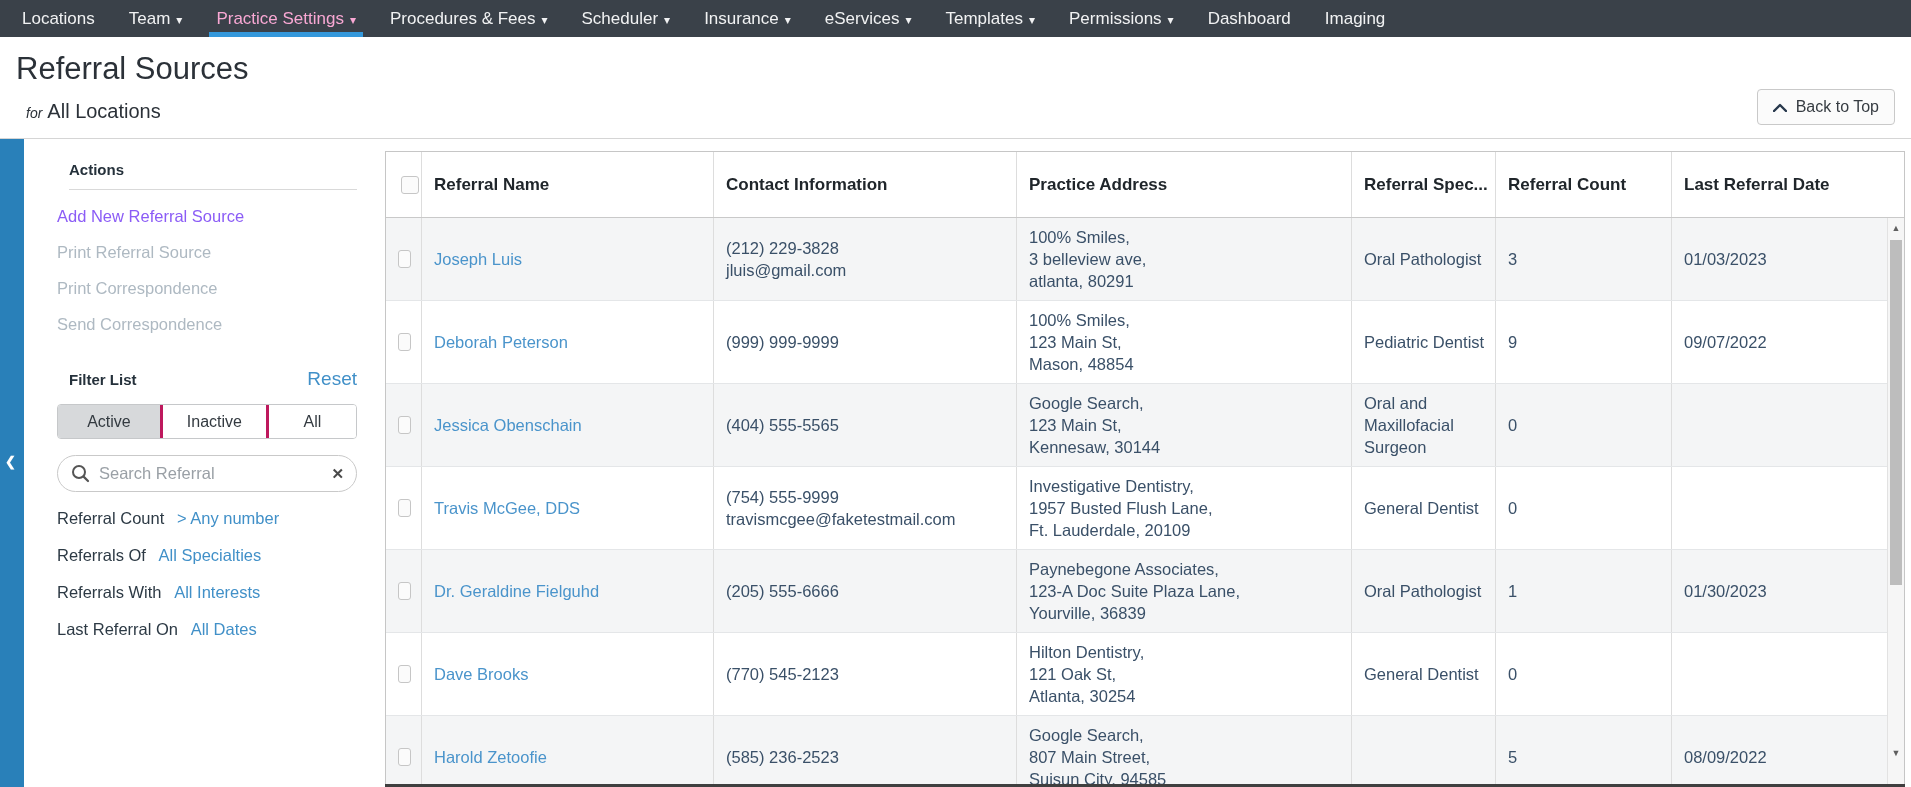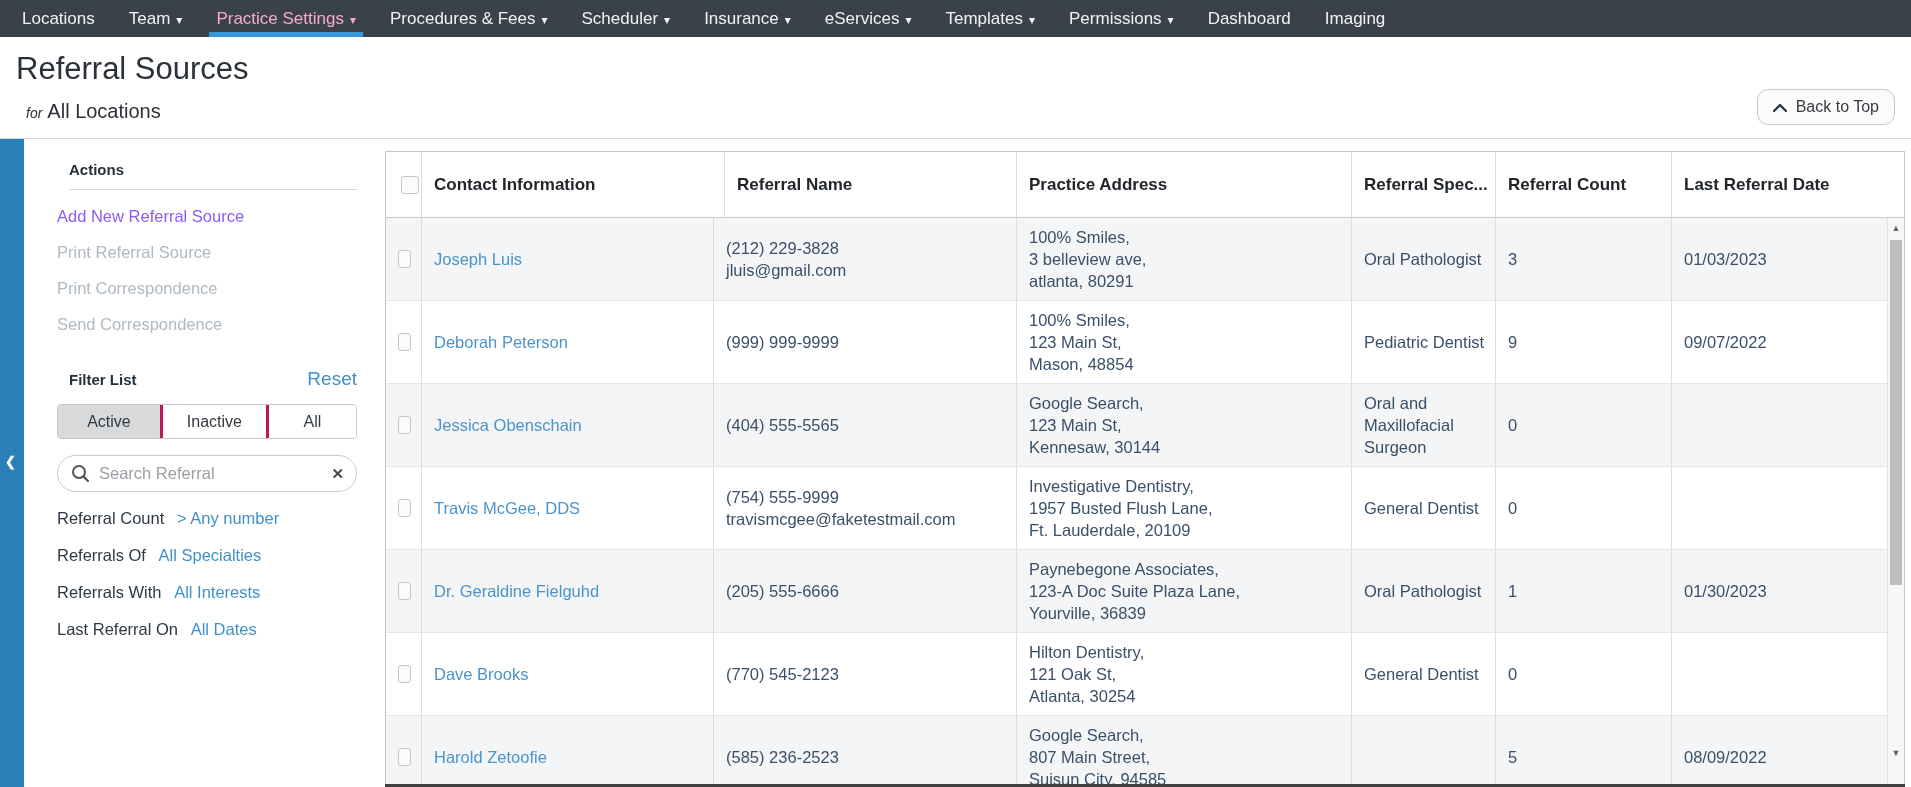--- a/index.html
+++ b/index.html
@@ -18,21 +18,21 @@
 
   
   .page-header { position:relative; height:101px; }
   .page-title { position:absolute; left:16px; top:14px; font-size:31px;
                 font-weight:400; color:#2b3138; }
   .page-subtitle { position:absolute; left:26px; top:63px; color:#2b3138; }
   .page-subtitle .for { font-style:italic; font-size:14px; margin-right:5px; }
   .page-subtitle .loc { font-size:20px; }
   .back-to-top { position:absolute; top:52px; right:16px; display:flex; align-items:center;
                  gap:9px; padding:8px 15px; background:#fbfbfb; border:1px solid #c9c9c9;
-                 border-radius:11px; font-size:16px; color:#363c42; cursor:pointer; }
+                 border-radius:4px; font-size:16px; color:#363c42; cursor:pointer; }
 
   
   .content { position:absolute; top:138px; left:0; right:0; bottom:0;
              border-top:1px solid #d5d5d5; background:#fff; overflow:hidden; }
   .blue-strip { position:absolute; left:0; top:0; width:24px; height:100%;
                 background:#2980b9; }
   .strip-chevron { position:absolute; left:5px; top:315px; color:#fff; font-size:13px;
                    font-weight:bold; cursor:pointer; }
 
   
@@ -215,22 +215,22 @@
   </div>
         </div>
     </div>
   </div>
 
   <div class="table-wrap">
     <div class="thead" id="thead">
       <div class="th col-check">
           <span class="checkbox"></span>
         </div>
-    <div class="th col-1">Contact Information</div>
-        <div class="th col-0">Referral Name</div>
+    <div class="th col-0">Referral Name</div>
+        <div class="th col-1">Contact Information</div>
         <div class="th col-2">Practice Address</div>
         <div class="th col-3">Referral Spec...</div>
         <div class="th col-4">Referral Count</div>
         <div class="th col-5">Last Referral Date</div>
       </div>
     <div class="tbody" id="tbody">
         <div class="tr">
     <div class="td col-check"><span class="checkbox"></span></div>
     <div class="td col-0"><a>Joseph Luis</a></div>
     <div class="td col-1">(212) 229-3828

